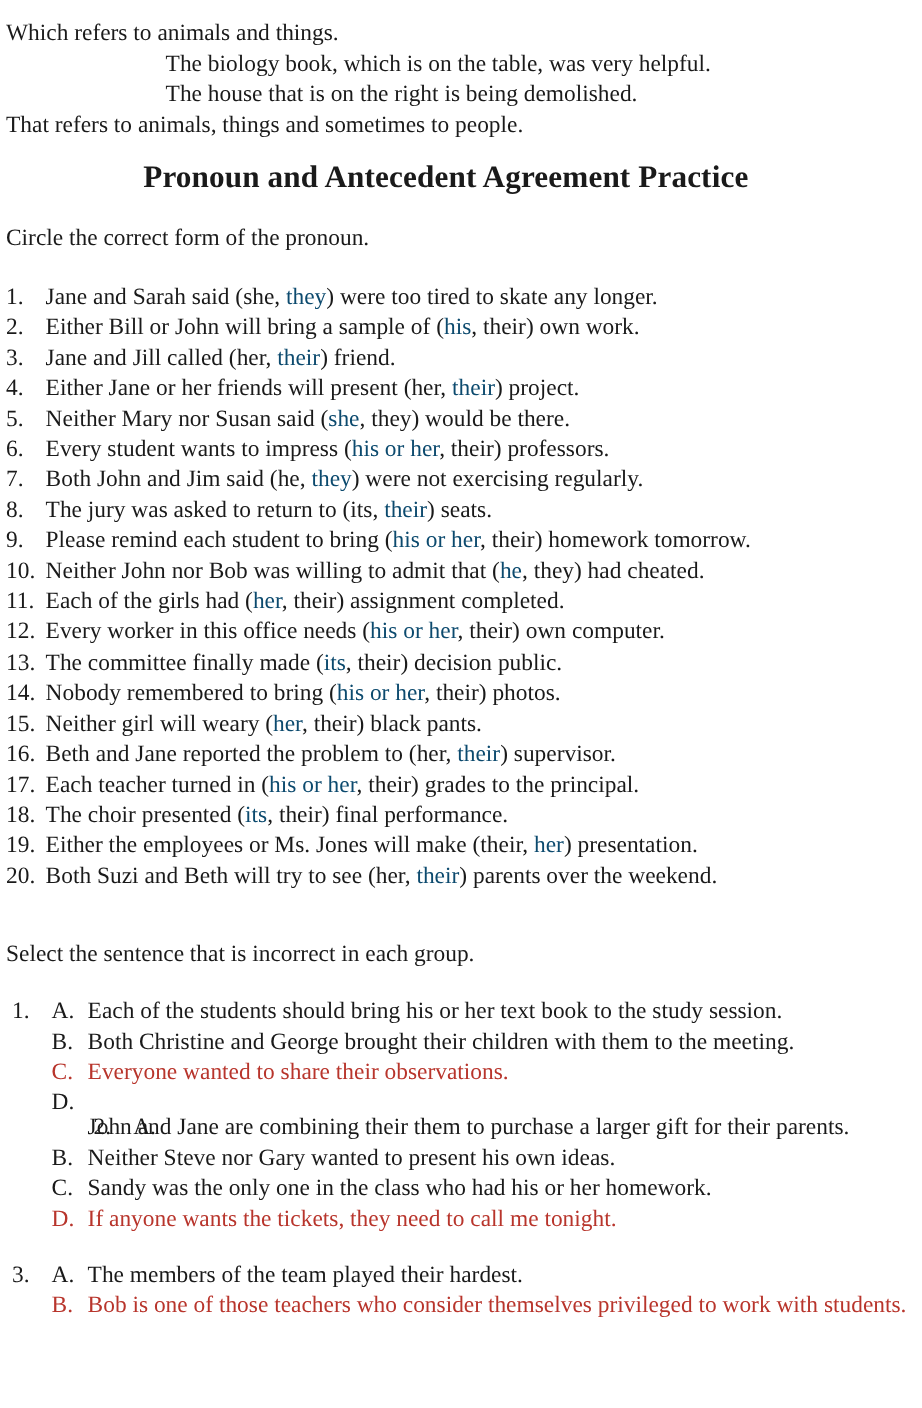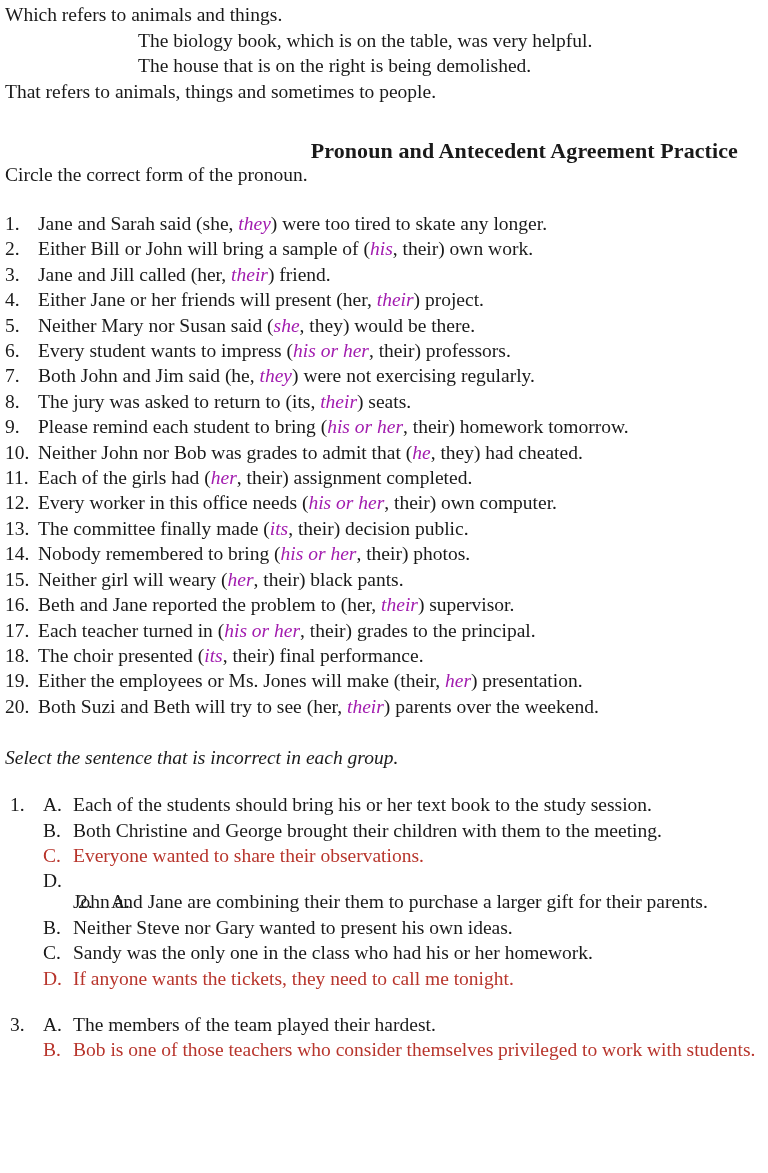--- a/index.html
+++ b/index.html
@@ -19,47 +19,47 @@
   .page {
     position: relative;
     width: 768px;
     height: 1173px;
     box-sizing: border-box;
     padding: 0 6px 0 5px;
   }
 
   
   .intro {
-    padding-top: 2px;
+    padding-top: 15px;
   }
   .intro-line {
     font-size: 19.5px;
     line-height: 25.5px;
     white-space: nowrap;
   }
   .intro-line.pad-left-b { padding-left: 133px; }
 
   
   .doc-title {
-    text-align: right;
+    text-align: center;
     font-weight: bold;
-    font-size: 22px;
+    font-size: 26px;
     line-height: 22px;
-    margin-top: 36px;
+    margin-top: 20px;
     padding-right: 24px;
     letter-spacing: 0.1px;
   }
 
   
   .instruction {
     font-size: 19.5px;
     line-height: 25px;
   }
-  .instruction.first { }
-  .instruction.second { margin-top: 26px; font-style: italic; }
+  .instruction.first { margin-top: 27px; }
+  .instruction.second { margin-top: 40px; }
 
   
   .pronoun-list {
     margin-top: 24px;
   }
   .pronoun-item {
     display: flex;
     align-items: flex-start;
     font-size: 19.5px;
     line-height: 25.4px;
@@ -100,21 +100,21 @@
     left: 38px;
     top: 0;
   }
   
   .opt.wrap-flush {
     padding-left: 0;
     text-indent: 68px;
   }
 
   
-  .red { color: #a21caf; font-style: italic; }
+  .red { color: #0c4a6e; }
   .opt.red-opt { color: #b8352c; }
 </style>
 </head>
 <body>
 
 <div class="page">
 
   <div class="intro">
     <div class="intro-line">Which refers to animals and things.</div>
     <div class="intro-line pad-left-b">The biology book, which is on the table, was very helpful.</div>
@@ -158,21 +158,21 @@
       <div class="pronoun-item">
         <span class="num">8.</span>
         <span class="sentence"><span>The jury was asked to return to (its, </span><span class="red">their</span><span>) seats.</span></span>
       </div>
       <div class="pronoun-item">
         <span class="num">9.</span>
         <span class="sentence"><span>Please remind each student to bring (</span><span class="red">his or her</span><span>, their) homework tomorrow.</span></span>
       </div>
       <div class="pronoun-item">
         <span class="num">10.</span>
-        <span class="sentence"><span>Neither John nor Bob was grades to admit that (</span><span class="red">he</span><span>, they) had cheated.</span></span>
+        <span class="sentence"><span>Neither John nor Bob was willing to admit that (</span><span class="red">he</span><span>, they) had cheated.</span></span>
       </div>
       <div class="pronoun-item">
         <span class="num">11.</span>
         <span class="sentence"><span>Each of the girls had (</span><span class="red">her</span><span>, their) assignment completed.</span></span>
       </div>
       <div class="pronoun-item">
         <span class="num">12.</span>
         <span class="sentence"><span>Every worker in this office needs (</span><span class="red">his or her</span><span>, their) own computer.</span></span>
       </div>
       <div class="pronoun-item">

